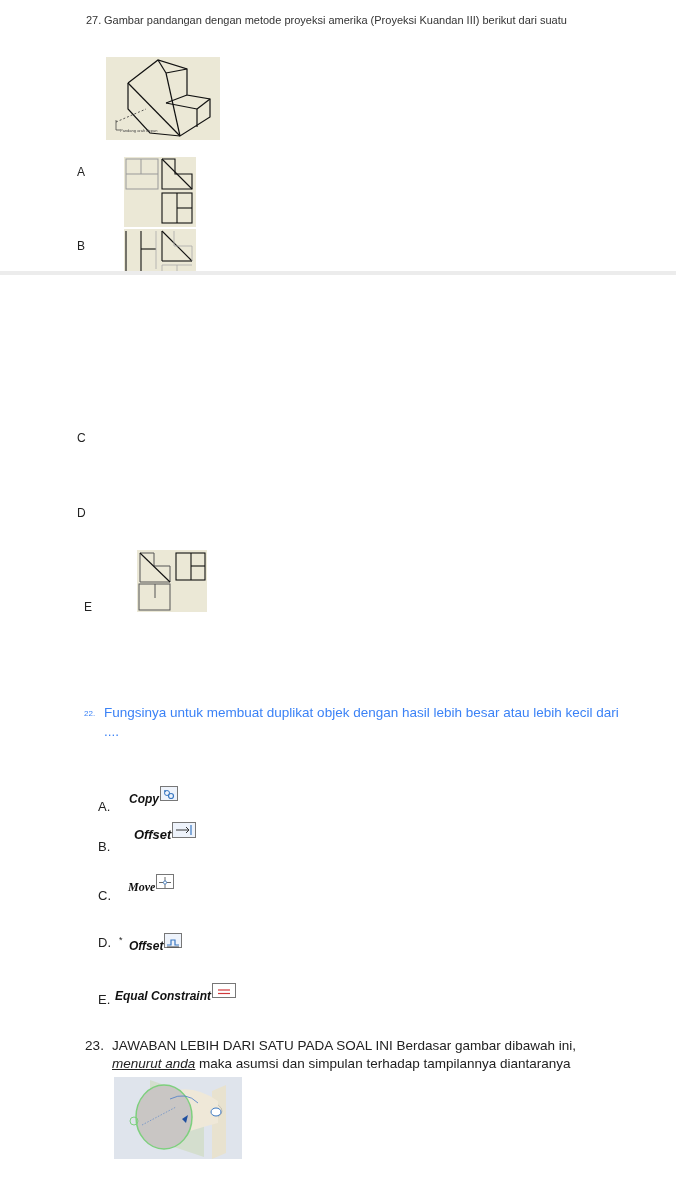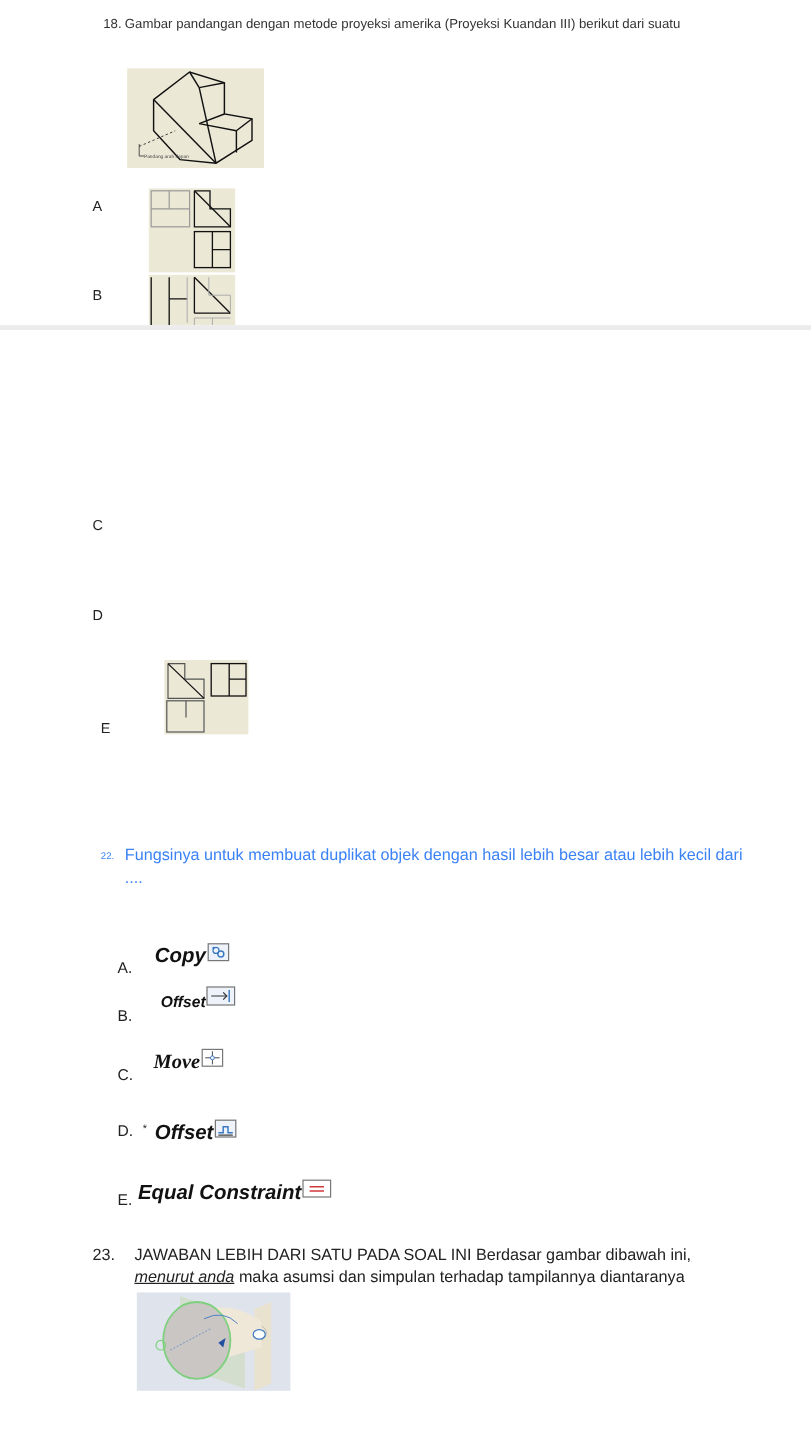--- a/index.html
+++ b/index.html
@@ -9,33 +9,33 @@
   .q21-text { left: 86px; top: 13px; font-size: 11px; line-height: 15px; color: #333; width: 560px; }
   .q21-text .num { display: inline-block; width: 18px; }
   .q21-text .line2 { padding-left: 18px; display: block; }
   .beige { background: #ebe8d6; }
   .opt-letter { font-size: 12px; color: #222; }
   .divider { left: 0; top: 271px; width: 676px; height: 4px; background: #ececec; }
   .q22 { left: 84px; top: 704px; width: 570px; font-size: 13.5px; line-height: 18px; color: #3b82f6; }
   .q22 .num { font-size: 8px; display: inline-block; width: 20px; vertical-align: 1px; }
   .q22 .rest { padding-left: 20px; display: block; }
   .q22-opt { font-size: 13px; color: #222; }
-  .tool { font-weight: bold; font-style: italic; font-size: 17px; color: #111; }
+  .tool { font-weight: bold; font-style: italic; font-size: 12px; color: #111; }
   .ticon { display: inline-block; width: 16px; height: 13px; border: 1px solid #777; background: #eef3fb;
            vertical-align: 2px; margin-left: 1px; position: relative; }
   .q23 { left: 77px; top: 1037px; width: 560px; font-size: 13.5px; line-height: 18px; color: #222; }
-  .q23 .num { display: inline-block; width: 35px; }
+  .q23 .num { display: inline-block; width: 35px; text-align: center; }
   .q23 .rest { padding-left: 35px; display: block; }
   .q23 u { font-style: italic; }
 </style>
 </head>
 <body>
 
 <div class="abs q21-text">
-  <span class="num">18.</span><span>Gambar pandangan dengan metode proyeksi amerika (Proyeksi Kuandan III) berikut dari suatu</span>
+  <span class="num">27.</span><span>Gambar pandangan dengan metode proyeksi amerika (Proyeksi Kuandan III) berikut dari suatu</span>
 </div>
 
 <div class="abs beige" style="left:106px; top:57px; width:114px; height:83px;">
   <svg width="114" height="83" viewBox="0 0 114 83">
     <g fill="none" stroke="#111" stroke-width="1.2">
       <polyline points="22,26 52,3 81,12 81,38 104,42 104,60 74,79 44,76 22,52 22,26"></polyline>
       <line x1="52" y1="3" x2="60" y2="16"></line>
       <line x1="60" y1="16" x2="81" y2="12"></line>
       <line x1="60" y1="16" x2="74" y2="79"></line>
       <line x1="22" y1="26" x2="74" y2="79"></line>

